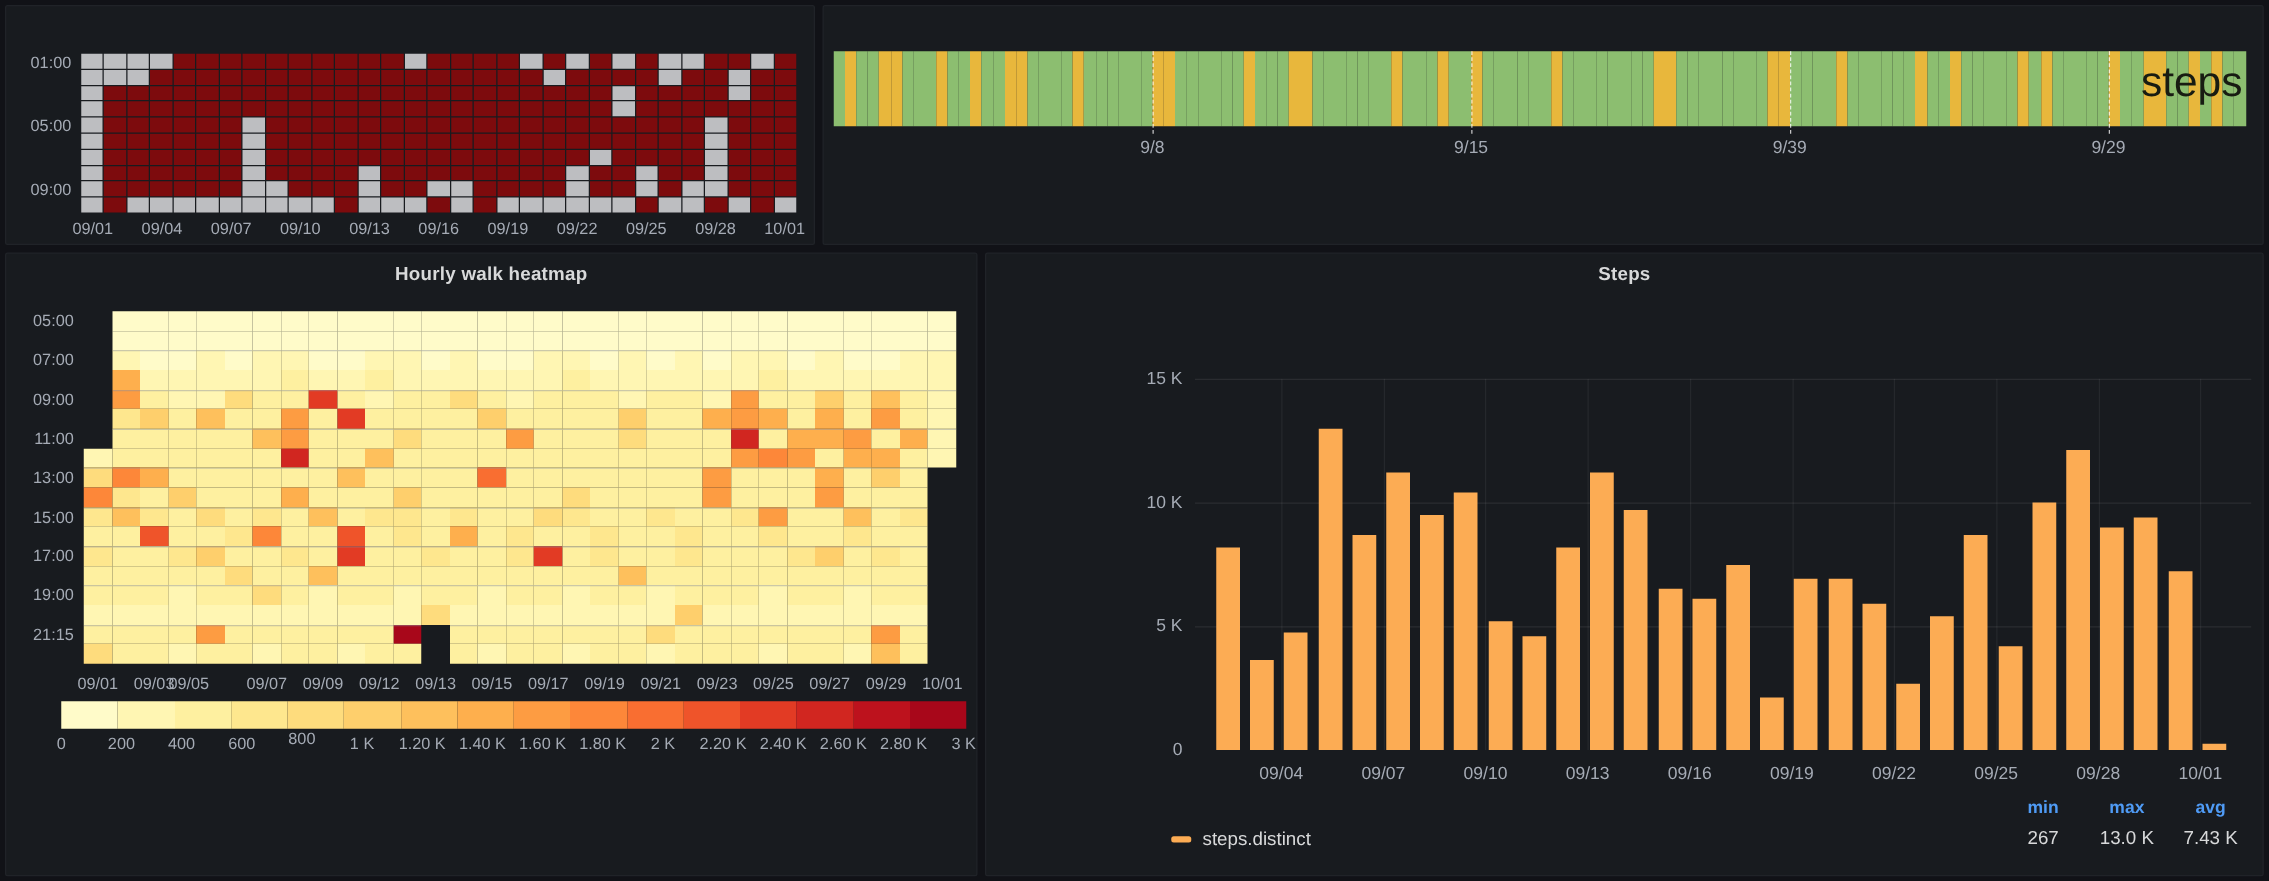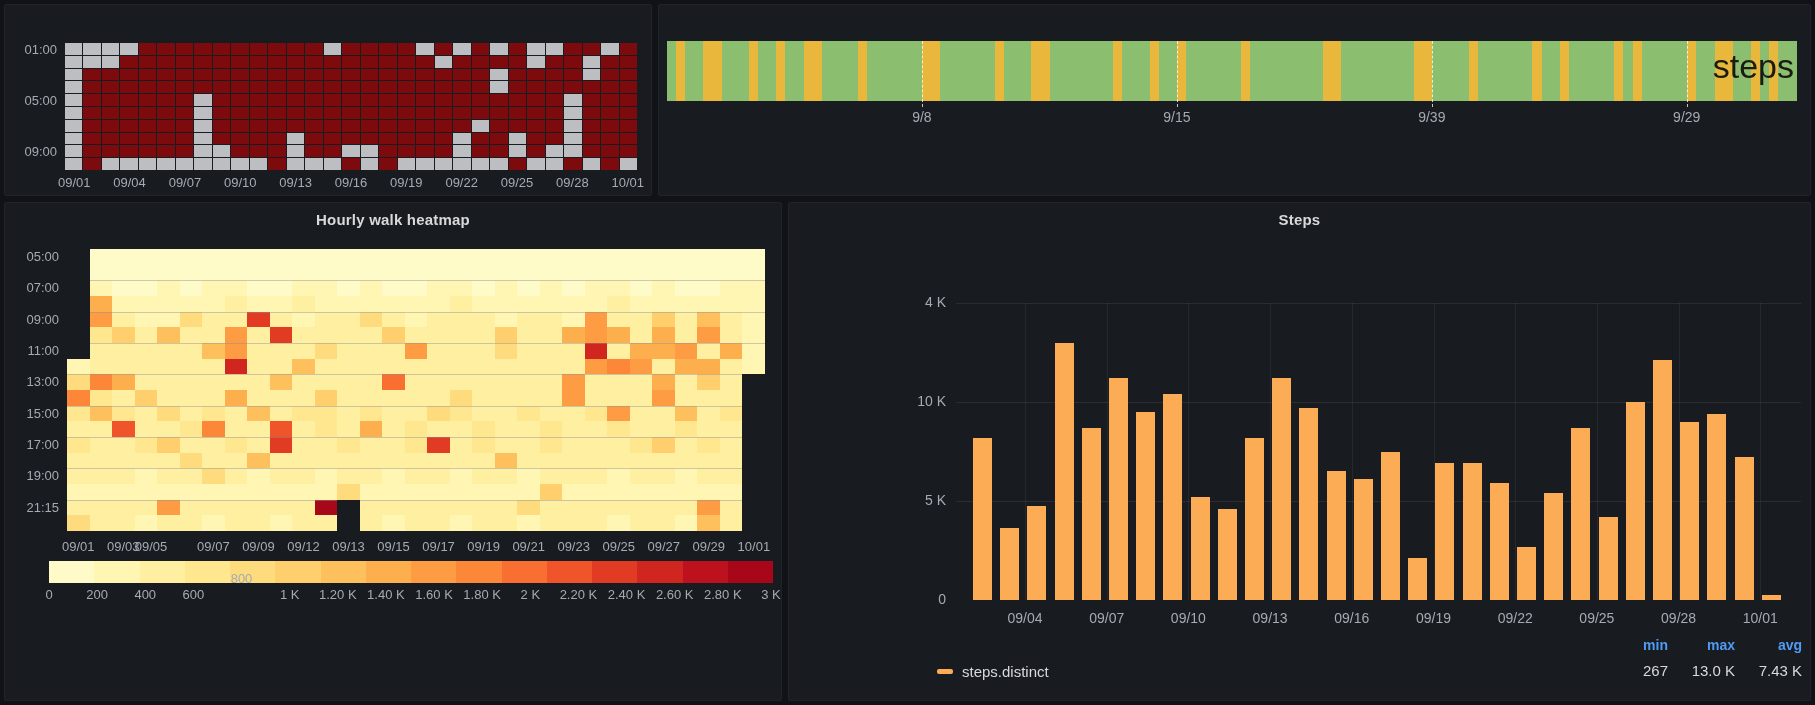--- a/index.html
+++ b/index.html
@@ -36,21 +36,21 @@
 
   
   #steps-plot { position:absolute; left:167px; top:100px; width:845px; height:297px; }
   .hline { position:absolute; left:0; right:0; height:1px; background:rgba(255,255,255,.08); }
   .vline { position:absolute; top:0; height:297px; width:1px; background:rgba(255,255,255,.06); }
   .bar { position:absolute; bottom:0; width:19px; }
   #steps-legend { position:absolute; left:148px; top:460px; display:flex; align-items:center; gap:9px;
     color:#d8d9da; font-size:15px; }
   .bar-swatch { width:16px; height:5px; border-radius:2px; }
   #steps-stats { position:absolute; right:8px; top:434px; display:flex; gap:0; }
-  .stat-col { width:67px; text-align:right; }
+  .stat-col { width:67px; text-align:center; }
   .stat-h { font-size:14px; font-weight:700; }
   .stat-v { font-size:15px; color:#d8d9da; margin-top:9px; }
 </style>
 </head>
 <body>
 
 <div class="panel" id="p1" style="left:4px; top:4px; width:648px; height:192px;">
   <span class="ylab" style="top:37px;">01:00</span>
   <span class="ylab" style="top:88px;">05:00</span>
   <span class="ylab" style="top:139px;">09:00</span>
@@ -1128,42 +1128,42 @@
       <div class="scale-block" style="background: rgb(226, 59, 36);"></div>
       <div class="scale-block" style="background: rgb(209, 38, 32);"></div>
       <div class="scale-block" style="background: rgb(189, 18, 29);"></div>
       <div class="scale-block" style="background: rgb(168, 7, 26);"></div>
     </div>
   <div id="scale-labels">
       <div class="tick" style="left: 44px; top: 384px;">0</div>
       <div class="tick" style="left: 92.13px; top: 384px;">200</div>
       <div class="tick" style="left: 140.26px; top: 384px;">400</div>
       <div class="tick" style="left: 188.39px; top: 384px;">600</div>
-      <div class="tick" style="left: 236.52px; top: 368px;">800</div>
+      <div class="tick" style="left: 236.52px; top: 380px;">800</div>
       <div class="tick" style="left: 284.65px; top: 384px;">1 K</div>
       <div class="tick" style="left: 332.78px; top: 384px;">1.20 K</div>
       <div class="tick" style="left: 380.91px; top: 384px;">1.40 K</div>
       <div class="tick" style="left: 429.04px; top: 384px;">1.60 K</div>
       <div class="tick" style="left: 477.17px; top: 384px;">1.80 K</div>
       <div class="tick" style="left: 525.3px; top: 384px;">2 K</div>
       <div class="tick" style="left: 573.43px; top: 384px;">2.20 K</div>
       <div class="tick" style="left: 621.56px; top: 384px;">2.40 K</div>
       <div class="tick" style="left: 669.69px; top: 384px;">2.60 K</div>
       <div class="tick" style="left: 717.82px; top: 384px;">2.80 K</div>
       <div class="tick" style="left: 765.95px; top: 384px;">3 K</div>
     </div>
 </div>
 
 <div class="panel" id="p4" style="left:788px; top:202px; width:1023px; height:499px;">
   <div class="panel-title">Steps</div>
   <div id="steps-ylabels">
       <div class="ylab" style="left: 100px; width: 57px; font-size: 14px; top: 388px;">0</div>
       <div class="ylab" style="left: 100px; width: 57px; font-size: 14px; top: 289px;">5 K</div>
       <div class="ylab" style="left: 100px; width: 57px; font-size: 14px; top: 190px;">10 K</div>
-      <div class="ylab" style="left: 100px; width: 57px; font-size: 14px; top: 91px;">4 K</div>
+      <div class="ylab" style="left: 100px; width: 57px; font-size: 14px; top: 91px;">15 K</div>
     </div>
   <div id="steps-plot">
       <div class="hline" style="top: 0px;"></div>
       <div class="hline" style="top: 99px;"></div>
       <div class="hline" style="top: 198px;"></div>
       <div class="vline" style="left: 69px;"></div>
       <div class="vline" style="left: 150.7px;"></div>
       <div class="vline" style="left: 232.4px;"></div>
       <div class="vline" style="left: 314.1px;"></div>
       <div class="vline" style="left: 395.8px;"></div>

